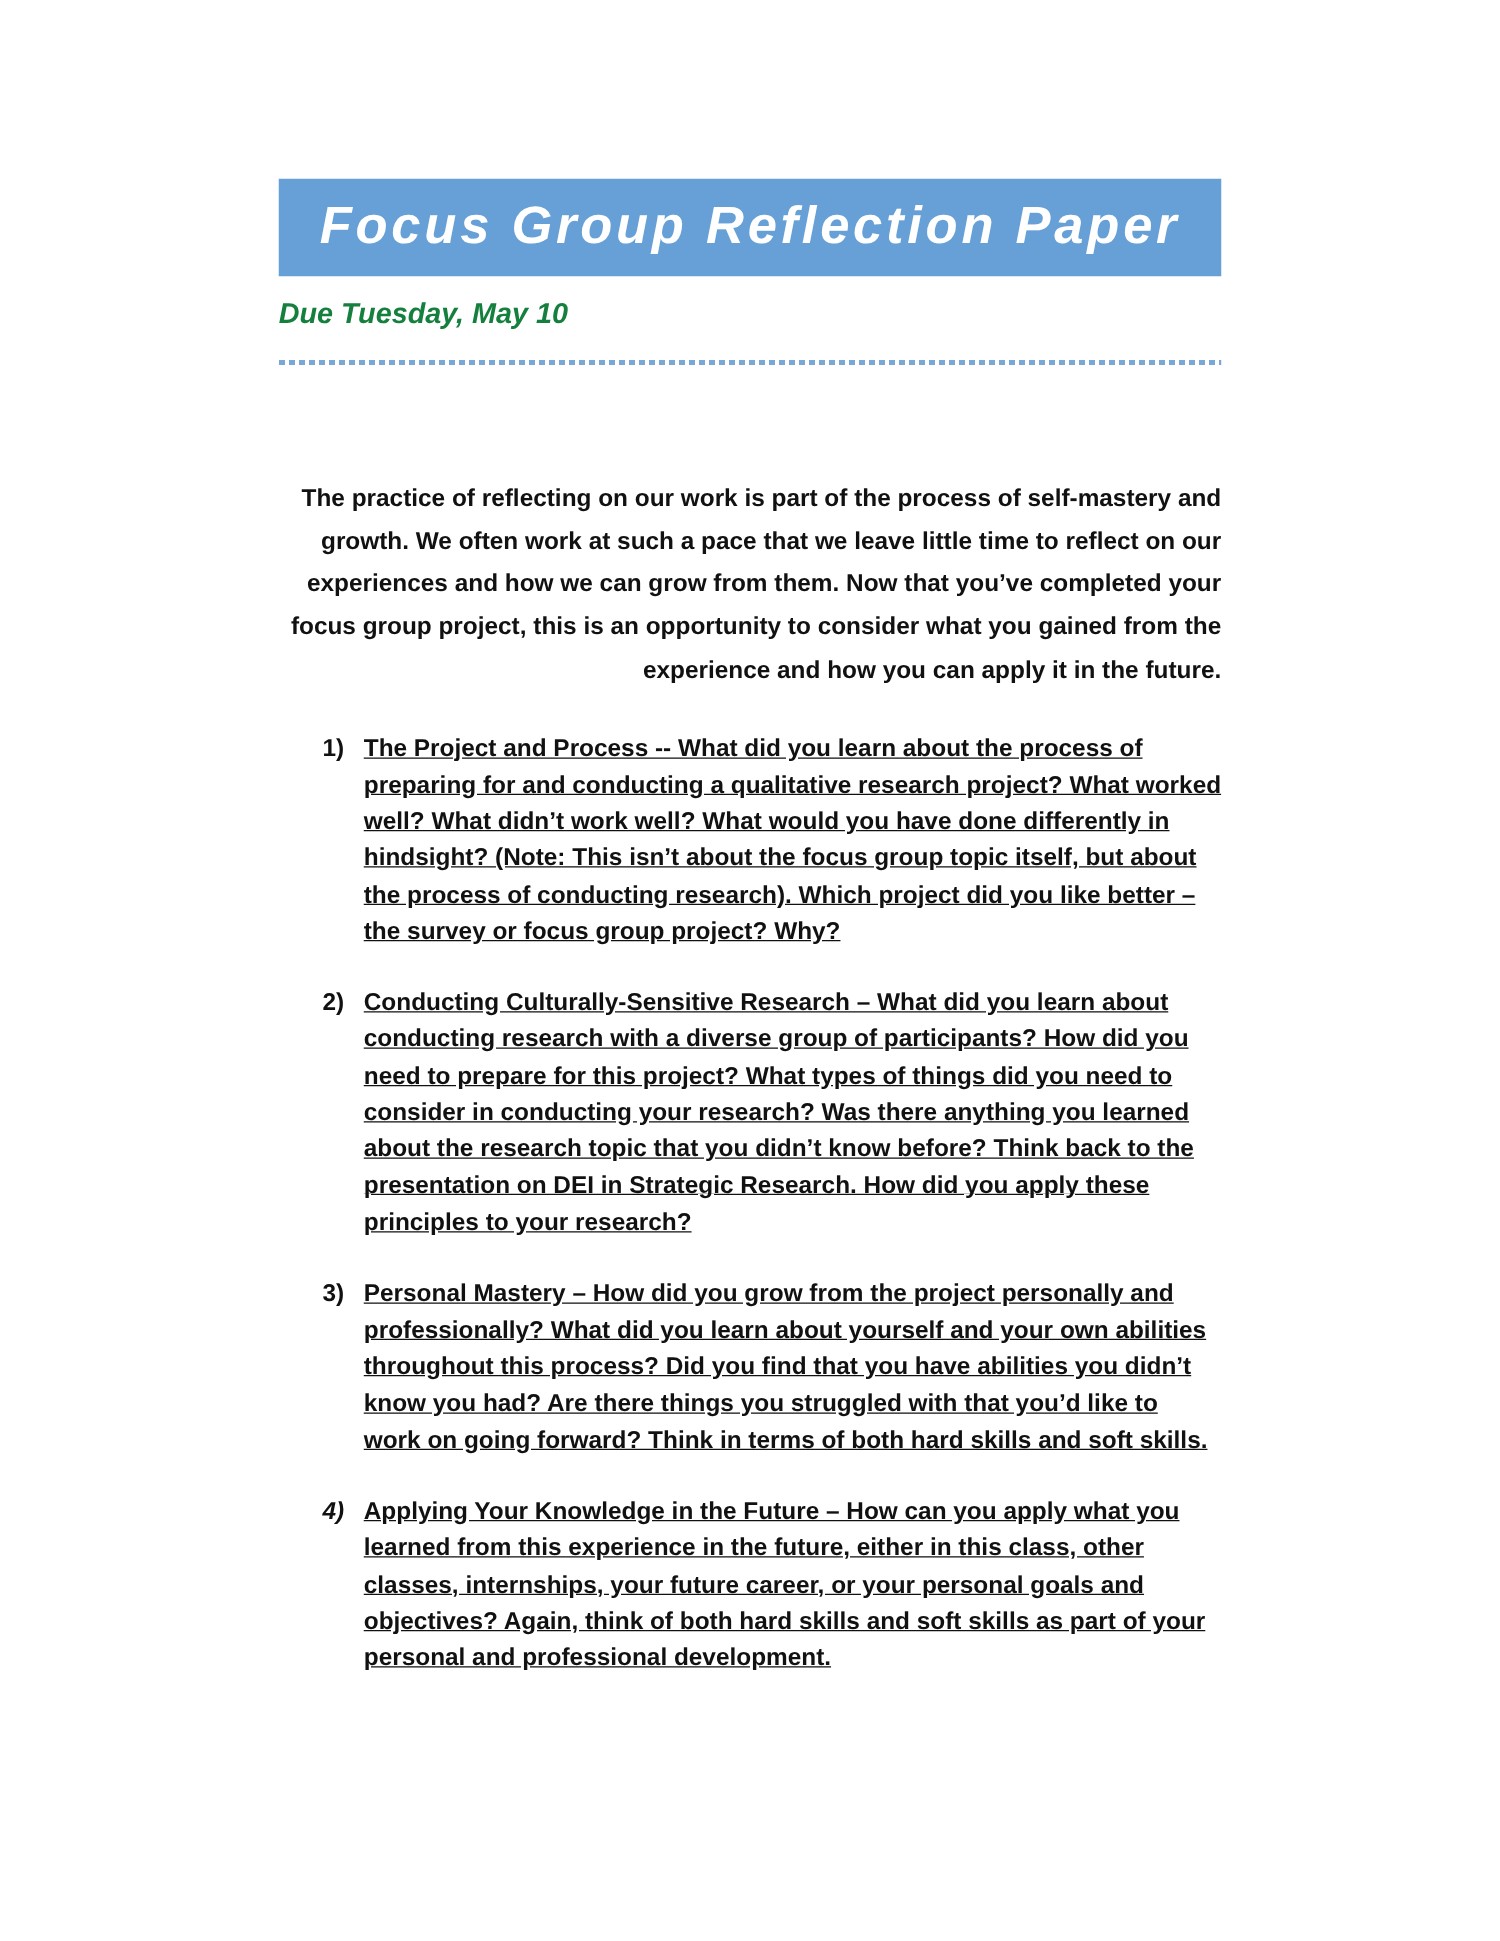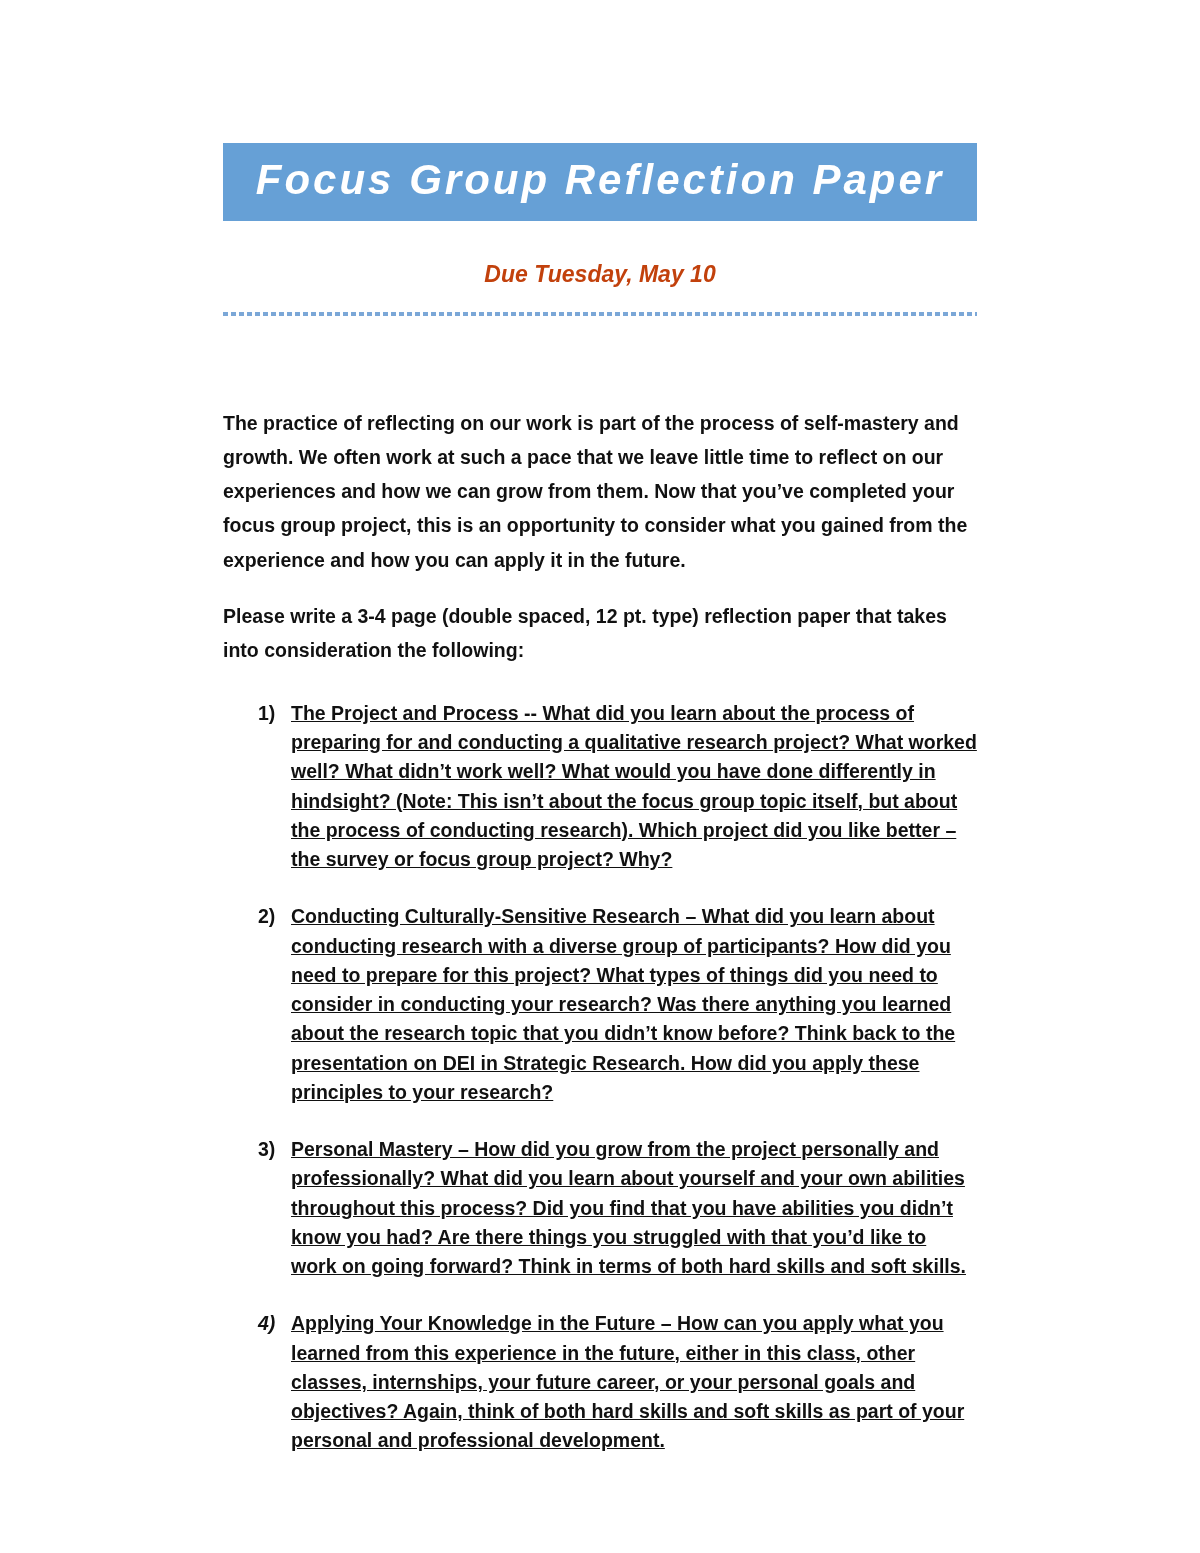--- a/index.html
+++ b/index.html
@@ -26,43 +26,43 @@
   }
   .banner-title {
     color: #ffffff;
     font-size: 42px;
     font-style: italic;
     font-weight: 700;
     letter-spacing: 3px;
     white-space: nowrap;
   }
   .due-line {
-    text-align: center;
-    color: #c2410c;
+    color: #15803d;
     font-size: 23px;
     font-style: italic;
     font-weight: 700;
-    margin-top: 40px;
+    margin-top: 16px;
   }
   .divider {
     margin-top: 24px;
     height: 4px;
     background: repeating-linear-gradient(
       90deg,
       #7ba7d7 0px, #7ba7d7 5px,
       transparent 5px, transparent 8px
     );
   }
   .body-text {
     margin-top: 90px;
     font-size: 19.5px;
   }
   .para {
     line-height: 1.75;
     margin: 0 0 22px 0;
+    text-align: right;
   }
   .list {
     margin-top: 32px;
   }
   .list-item {
     display: flex;
     align-items: flex-start;
     padding-left: 35px;
     margin-bottom: 28px;
     line-height: 1.5;
@@ -89,21 +89,20 @@
   </div>
 
   <div class="due-line">Due Tuesday, May 10</div>
 
   <div class="divider"></div>
 
   <div class="body-text">
 
     <p class="para">The practice of reflecting on our work is part of the process of self-mastery and growth. We often work at such a pace that we leave little time to reflect on our experiences and how we can grow from them. Now that you’ve completed your focus group project, this is an opportunity to consider what you gained from the experience and how you can apply it in the future.</p>
 
-    <p class="para">Please write a 3-4 page (double spaced, 12 pt. type) reflection paper that takes into consideration the following:</p>
 
     <div class="list">
 
       <div class="list-item">
         <span class="num">1)</span>
         <span class="item-text">The Project and Process -- What did you learn about the process of preparing for and conducting a qualitative research project? What worked well? What didn’t work well? What would you have done differently in hindsight? (Note: This isn’t about the focus group topic itself, but about the process of conducting research). Which project did you like better – the survey or focus group project? Why?</span>
       </div>
 
       <div class="list-item">
         <span class="num">2)</span>

